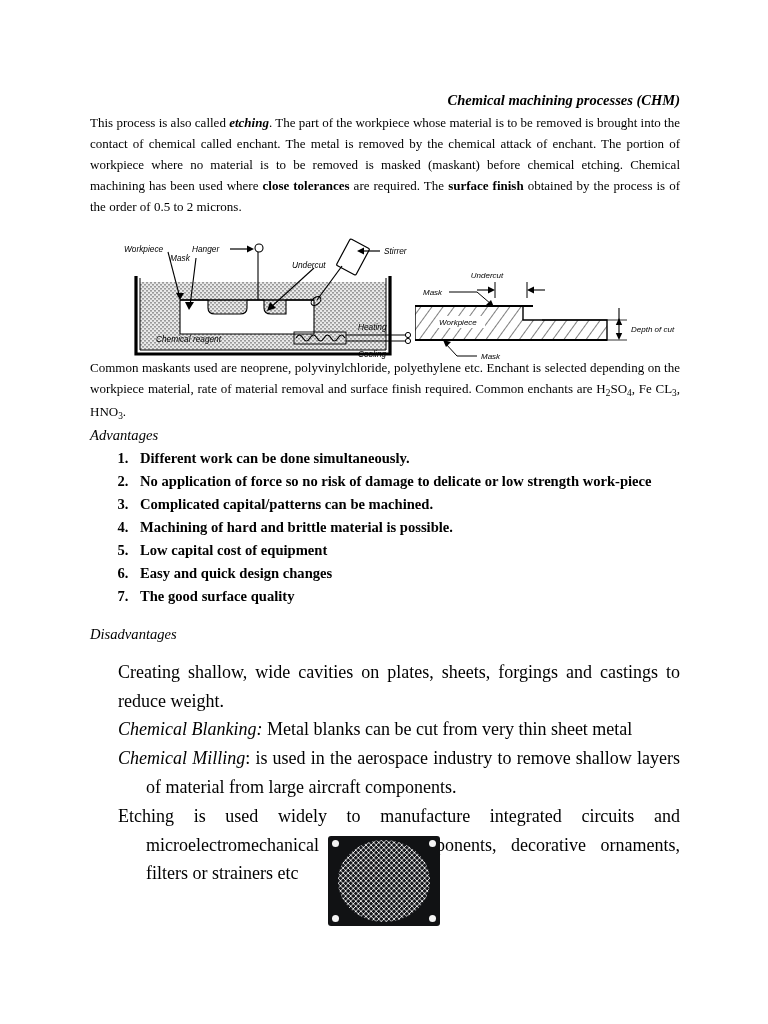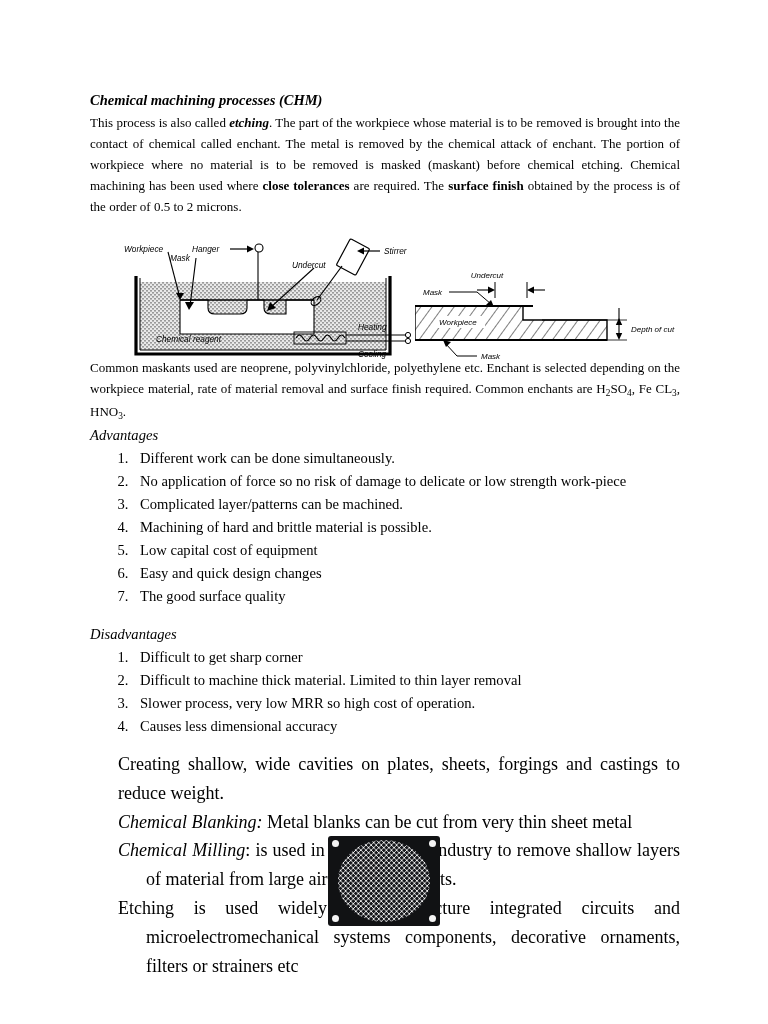--- a/index.html
+++ b/index.html
@@ -28,20 +28,21 @@
     left: 90px;
     top: 90px;
     width: 590px;
   }
   .doc-title {
     font-weight: bold;
     font-style: italic;
     font-size: 14.5px;
     line-height: 1.45;
     margin: 0 0 1px 0;
+    text-align: right;
   }
   .para {
     font-size: 13px;
     line-height: 1.62;
     text-align: justify;
     margin: 0;
     hyphens: none;
   }
   .para b { font-weight: bold; }
   .para i { font-style: italic; font-weight: bold; }
@@ -56,20 +57,21 @@
   ol.num-list {
     margin: 0;
     padding: 0 0 0 42px;
     list-style: decimal;
     font-size: 14.6px;
     line-height: 1.58;
   }
   ol.num-list li {
     padding-left: 8px;
     margin: 0;
+    font-weight: bold;
   }
   .app-line {
     font-size: 18px;
     line-height: 1.6;
     margin: 0 0 0 28px;
     text-align: justify;
   }
   .app-line.hang {
     padding-left: 28px;
     text-indent: -28px;
@@ -152,36 +154,30 @@
     <p class="para"><span>This process is also called </span><i>etching</i><span>. The part of the workpiece whose material is to be removed is brought into the contact of chemical called enchant. The metal is removed by the chemical attack of enchant. The portion of workpiece where no material is to be removed is masked (maskant) before chemical etching. Chemical machining has been used where </span><b>close tolerances</b><span> are required. The </span><b>surface finish</b><span> obtained by the process is of the order of 0.5 to 2 microns.</span></p>
 
     <div style="height:140px"></div>
 
     <p class="para"><span>Common maskants used are neoprene, polyvinylchloride, polyethylene etc. Enchant is selected depending on the workpiece material, rate of material removal and surface finish required. Common enchants are H</span><sub>2</sub><span>SO</span><sub>4</sub><span>, Fe CL</span><sub>3</sub><span>, HNO</span><sub>3</sub><span>.</span></p>
 
     <p class="section-head">Advantages</p>
     <ol class="num-list">
       <li>Different work can be done simultaneously.</li>
       <li> No application of force so no risk of damage to delicate or low strength work-piece</li>
-      <li>Complicated layer/patterns can be machined.</li>
+      <li>Complicated capital/patterns can be machined.</li>
       <li> Machining of hard and brittle material is possible.</li>
       <li>Low capital cost of equipment</li>
       <li>Easy and quick design changes</li>
       <li>The good surface quality</li>
     </ol>
 
     <div style="height:14px"></div>
 
     <p class="section-head">Disadvantages</p>
-    <ol class="num-list">
-      <li>Difficult to get sharp corner</li>
-      <li>Difficult to machine thick material. Limited to thin layer removal</li>
-      <li>Slower process, very low MRR so high cost of operation.</li>
-      <li>Causes  less dimensional accuracy</li>
-    </ol>
 
     <div style="height:12px"></div>
 
     <p class="app-line">Creating shallow, wide cavities on plates, sheets, forgings and castings to reduce weight.</p>
     <p class="app-line"><em>Chemical Blanking:</em><span> Metal blanks can be cut from very thin sheet metal</span></p>
     <p class="app-line hang"><em>Chemical Milling</em><span>: is used in the aerospace industry to remove shallow layers of material from large aircraft components.</span></p>
     <p class="app-line hang">Etching is used widely to manufacture integrated circuits and microelectromechanical systems components, decorative ornaments, filters or strainers etc</p>
 
   </div>
 

